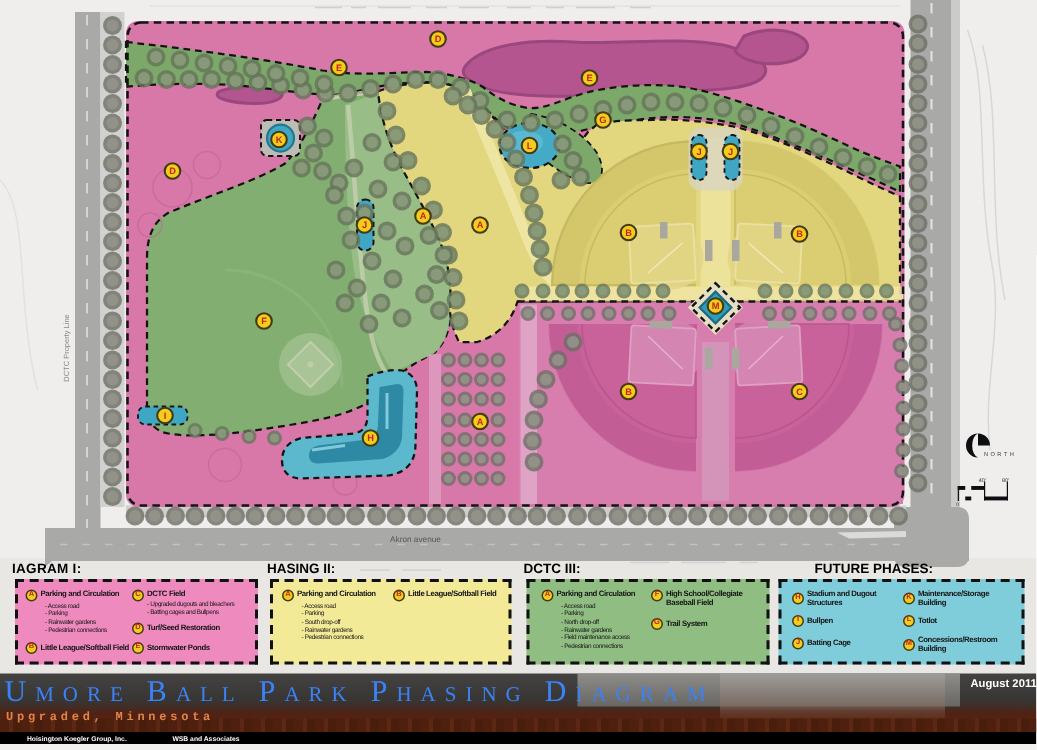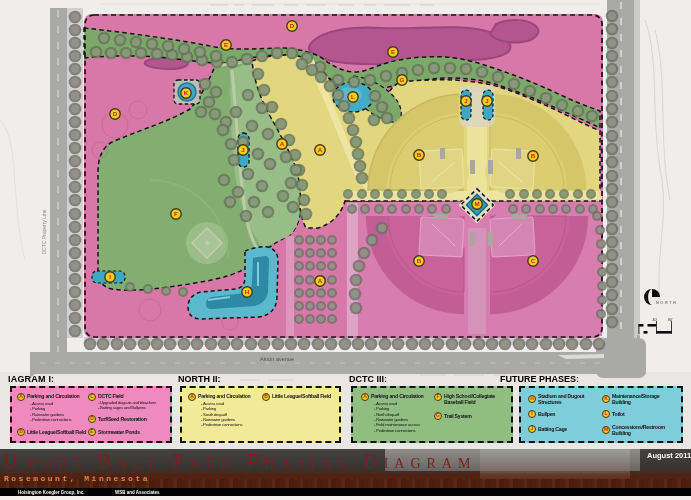--- a/index.html
+++ b/index.html
@@ -613,21 +613,21 @@
 <div style="position:absolute;left:76px;top:5px;width:8px;height:8px;border-radius:50%;background:#f2cd1c;border:1.2px solid #463a12;box-sizing:border-box;font:bold 5px 'Liberation Sans',sans-serif;color:#c6231f;text-align:center;line-height:5.6px">C</div>
       <div style="position:absolute;left:86px;top:5px;white-space:nowrap;letter-spacing:-0.25px;font:bold 5.2px 'Liberation Sans',sans-serif;color:#151515;line-height:6.4px">DCTC Field</div>
 <div style="position:absolute;left:86px;top:12.0px;white-space:nowrap;letter-spacing:-0.25px;font:normal 4.3px 'Liberation Sans',sans-serif;color:#151515;line-height:5.5px">- Upgraded dugouts and bleachers</div>
       <div style="position:absolute;left:86px;top:17.3px;white-space:nowrap;letter-spacing:-0.25px;font:normal 4.3px 'Liberation Sans',sans-serif;color:#151515;line-height:5.5px">- Batting cages and Bullpens</div>
 <div style="position:absolute;left:76px;top:27px;width:8px;height:8px;border-radius:50%;background:#f2cd1c;border:1.2px solid #463a12;box-sizing:border-box;font:bold 5px 'Liberation Sans',sans-serif;color:#c6231f;text-align:center;line-height:5.6px">D</div>
       <div style="position:absolute;left:86px;top:28px;white-space:nowrap;letter-spacing:-0.25px;font:bold 5.2px 'Liberation Sans',sans-serif;color:#151515;line-height:6.4px">Turf/Seed Restoration</div>
 <div style="position:absolute;left:76px;top:40px;width:8px;height:8px;border-radius:50%;background:#f2cd1c;border:1.2px solid #463a12;box-sizing:border-box;font:bold 5px 'Liberation Sans',sans-serif;color:#c6231f;text-align:center;line-height:5.6px">E</div>
       <div style="position:absolute;left:86px;top:41px;white-space:nowrap;letter-spacing:-0.25px;font:bold 5.2px 'Liberation Sans',sans-serif;color:#151515;line-height:6.4px">Stormwater Ponds</div>
 </div>
 
-<div style="position:absolute;left:178px;top:374px;font:bold 9px 'Liberation Sans',sans-serif;color:#000">NORTH II:</div>
+<div style="position:absolute;left:178px;top:374px;font:bold 9px 'Liberation Sans',sans-serif;color:#000">HASING II:</div>
 
 <div style="position:absolute;left:180px;top:386px;width:157px;height:53px;background:#f2ea97;border:2px dashed #111">
 <div style="position:absolute;left:6px;top:5px;width:8px;height:8px;border-radius:50%;background:#f2cd1c;border:1.2px solid #463a12;box-sizing:border-box;font:bold 5px 'Liberation Sans',sans-serif;color:#c6231f;text-align:center;line-height:5.6px">A</div>
       <div style="position:absolute;left:16px;top:5px;white-space:nowrap;letter-spacing:-0.25px;font:bold 5.2px 'Liberation Sans',sans-serif;color:#151515;line-height:6.4px">Parking and Circulation</div>
 <div style="position:absolute;left:19px;top:13.0px;white-space:nowrap;letter-spacing:-0.25px;font:normal 4.3px 'Liberation Sans',sans-serif;color:#151515;line-height:5.5px">- Access road</div>
       <div style="position:absolute;left:19px;top:18.3px;white-space:nowrap;letter-spacing:-0.25px;font:normal 4.3px 'Liberation Sans',sans-serif;color:#151515;line-height:5.5px">- Parking</div>
       <div style="position:absolute;left:19px;top:23.6px;white-space:nowrap;letter-spacing:-0.25px;font:normal 4.3px 'Liberation Sans',sans-serif;color:#151515;line-height:5.5px">- South drop-off</div>
       <div style="position:absolute;left:19px;top:28.9px;white-space:nowrap;letter-spacing:-0.25px;font:normal 4.3px 'Liberation Sans',sans-serif;color:#151515;line-height:5.5px">- Rainwater gardens</div>
       <div style="position:absolute;left:19px;top:34.2px;white-space:nowrap;letter-spacing:-0.25px;font:normal 4.3px 'Liberation Sans',sans-serif;color:#151515;line-height:5.5px">- Pedestrian connections</div>
 <div style="position:absolute;left:80px;top:5px;width:8px;height:8px;border-radius:50%;background:#f2cd1c;border:1.2px solid #463a12;box-sizing:border-box;font:bold 5px 'Liberation Sans',sans-serif;color:#c6231f;text-align:center;line-height:5.6px">B</div>
@@ -644,21 +644,21 @@
       <div style="position:absolute;left:21px;top:23.6px;white-space:nowrap;letter-spacing:-0.25px;font:normal 4.3px 'Liberation Sans',sans-serif;color:#151515;line-height:5.5px">- North drop-off</div>
       <div style="position:absolute;left:21px;top:28.9px;white-space:nowrap;letter-spacing:-0.25px;font:normal 4.3px 'Liberation Sans',sans-serif;color:#151515;line-height:5.5px">- Rainwater gardens</div>
       <div style="position:absolute;left:21px;top:34.2px;white-space:nowrap;letter-spacing:-0.25px;font:normal 4.3px 'Liberation Sans',sans-serif;color:#151515;line-height:5.5px">- Field maintenance access</div>
       <div style="position:absolute;left:21px;top:39.5px;white-space:nowrap;letter-spacing:-0.25px;font:normal 4.3px 'Liberation Sans',sans-serif;color:#151515;line-height:5.5px">- Pedestrian connections</div>
 <div style="position:absolute;left:81px;top:5px;width:8px;height:8px;border-radius:50%;background:#f2cd1c;border:1.2px solid #463a12;box-sizing:border-box;font:bold 5px 'Liberation Sans',sans-serif;color:#c6231f;text-align:center;line-height:5.6px">F</div>
       <div style="position:absolute;left:91px;top:5px;width:58px;letter-spacing:-0.25px;font:bold 5.2px 'Liberation Sans',sans-serif;color:#151515;line-height:6.4px">High School/Collegiate Baseball Field</div>
 <div style="position:absolute;left:81px;top:24px;width:8px;height:8px;border-radius:50%;background:#f2cd1c;border:1.2px solid #463a12;box-sizing:border-box;font:bold 5px 'Liberation Sans',sans-serif;color:#c6231f;text-align:center;line-height:5.6px">G</div>
       <div style="position:absolute;left:91px;top:25px;white-space:nowrap;letter-spacing:-0.25px;font:bold 5.2px 'Liberation Sans',sans-serif;color:#151515;line-height:6.4px">Trail System</div>
 </div>
 
-<div style="position:absolute;left:500px;top:374px;font:bold 9px 'Liberation Sans',sans-serif;color:#000">FUTURE PHASES:</div>
+<div style="position:absolute;left:543px;top:374px;font:bold 9px 'Liberation Sans',sans-serif;color:#000">FUTURE PHASES:</div>
 
 <div style="position:absolute;left:519px;top:386px;width:160px;height:53px;background:#7fccda;border:2px dashed #111">
 <div style="position:absolute;left:7px;top:7px;width:8px;height:8px;border-radius:50%;background:#f2cd1c;border:1.2px solid #463a12;box-sizing:border-box;font:bold 5px 'Liberation Sans',sans-serif;color:#c6231f;text-align:center;line-height:5.6px">H</div>
       <div style="position:absolute;left:17px;top:5px;width:55px;letter-spacing:-0.25px;font:bold 5.2px 'Liberation Sans',sans-serif;color:#151515;line-height:6.4px">Stadium and Dugout Structures</div>
 <div style="position:absolute;left:7px;top:22px;width:8px;height:8px;border-radius:50%;background:#f2cd1c;border:1.2px solid #463a12;box-sizing:border-box;font:bold 5px 'Liberation Sans',sans-serif;color:#c6231f;text-align:center;line-height:5.6px">I</div>
       <div style="position:absolute;left:17px;top:23px;white-space:nowrap;letter-spacing:-0.25px;font:bold 5.2px 'Liberation Sans',sans-serif;color:#151515;line-height:6.4px">Bullpen</div>
 <div style="position:absolute;left:7px;top:37px;width:8px;height:8px;border-radius:50%;background:#f2cd1c;border:1.2px solid #463a12;box-sizing:border-box;font:bold 5px 'Liberation Sans',sans-serif;color:#c6231f;text-align:center;line-height:5.6px">J</div>
       <div style="position:absolute;left:17px;top:38px;white-space:nowrap;letter-spacing:-0.25px;font:bold 5.2px 'Liberation Sans',sans-serif;color:#151515;line-height:6.4px">Batting Cage</div>
 <div style="position:absolute;left:81px;top:7px;width:8px;height:8px;border-radius:50%;background:#f2cd1c;border:1.2px solid #463a12;box-sizing:border-box;font:bold 5px 'Liberation Sans',sans-serif;color:#c6231f;text-align:center;line-height:5.6px">K</div>
       <div style="position:absolute;left:91px;top:5px;width:55px;letter-spacing:-0.25px;font:bold 5.2px 'Liberation Sans',sans-serif;color:#151515;line-height:6.4px">Maintenance/Storage Building</div>
@@ -668,25 +668,25 @@
       <div style="position:absolute;left:91px;top:36px;width:55px;letter-spacing:-0.25px;font:bold 5.2px 'Liberation Sans',sans-serif;color:#151515;line-height:6.4px">Concessions/Restroom Building</div>
 </div>
 
 <div style="position:absolute;left:0;top:449px;width:691px;height:39px;background:linear-gradient(180deg,#454341 0%,#383634 45%,#4c2316 70%,#5c2412 100%)">
 <div style="position:absolute;left:385px;top:0;width:255px;height:22px;background:linear-gradient(180deg,#9b9a97,#716f6c);opacity:0.85"></div>
 <div style="position:absolute;left:480px;top:0;width:150px;height:30px;background:linear-gradient(180deg,#aaa9a6,#7a5a4a);opacity:0.55"></div>
 <div style="position:absolute;left:0;top:24px;width:691px;height:15px;background:linear-gradient(180deg,rgba(90,30,15,0.25),#58220f)"></div>
 <div style="position:absolute;left:0;top:30px;width:691px;height:9px;background:repeating-linear-gradient(90deg,#50200e 0 6px,#5d2813 6px 9px,#4a1e0d 9px 14px)"></div>
 </div>
 
-<div style="position:absolute;left:3px;top:451px;width:560px;font-family:'Liberation Serif',serif;color:#7f1d1d;letter-spacing:6px;white-space:nowrap;line-height:20px">
+<div style="position:absolute;left:3px;top:451px;width:560px;font-family:'Liberation Serif',serif;color:#3b82f6;letter-spacing:6px;white-space:nowrap;line-height:20px">
 <span style="font-size:20px">U</span><span style="font-size:14px">MORE</span>&nbsp;<span style="font-size:20px">B</span><span style="font-size:14px">ALL</span>&nbsp;<span style="font-size:20px">P</span><span style="font-size:14px">ARK</span>&nbsp;<span style="font-size:20px">P</span><span style="font-size:14px">HASING</span>&nbsp;<span style="font-size:20px">D</span><span style="font-size:14px">IAGRAM</span>
 </div>
 
-<div style="position:absolute;left:4px;top:474px;font:bold 8px 'Liberation Mono',monospace;color:#e0854a;letter-spacing:2.5px">Rosemount, Minnesota</div>
+<div style="position:absolute;left:4px;top:474px;font:bold 8px 'Liberation Mono',monospace;color:#e0854a;letter-spacing:2.5px">Upgraded, Minnesota</div>
 
 <div style="position:absolute;left:647px;top:451px;font:bold 7.5px 'Liberation Sans',sans-serif;color:#fff;white-space:nowrap">August 2011</div>
 
 <div style="position:absolute;left:0;top:488px;width:691px;height:8px;background:#000">
 <span style="position:absolute;left:18px;top:1.5px;font:bold 4.5px 'Liberation Sans',sans-serif;color:#fff">Hoisington Koegler Group, Inc.</span>
 <span style="position:absolute;left:115px;top:1.5px;font:bold 4.5px 'Liberation Sans',sans-serif;color:#fff">WSB and Associates</span>
 </div>
 
 <div style="position:absolute;left:0;top:496px;width:691px;height:4px;background:#f2f1ef"></div>
 

